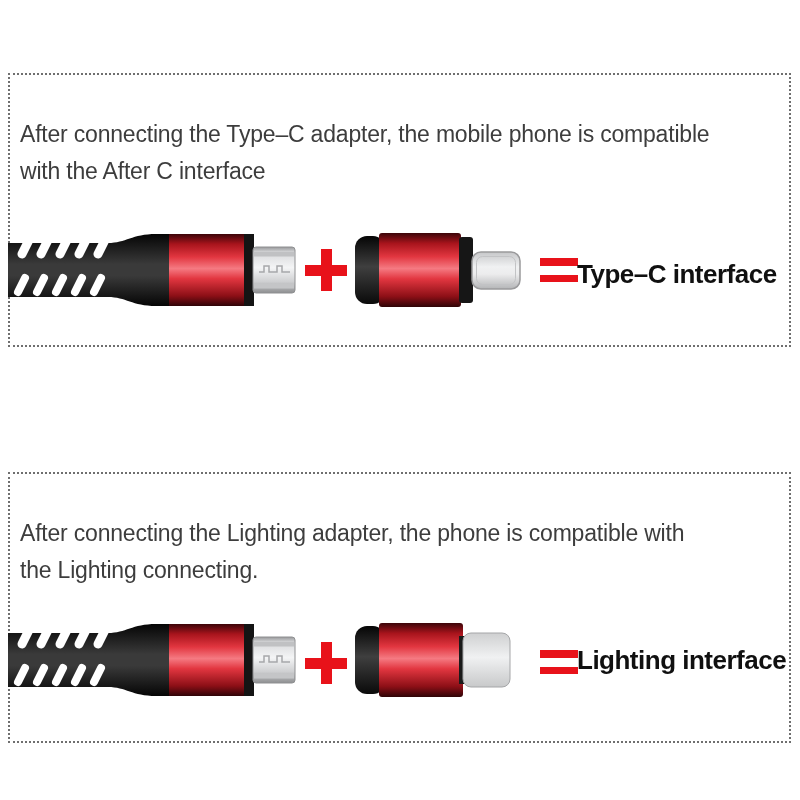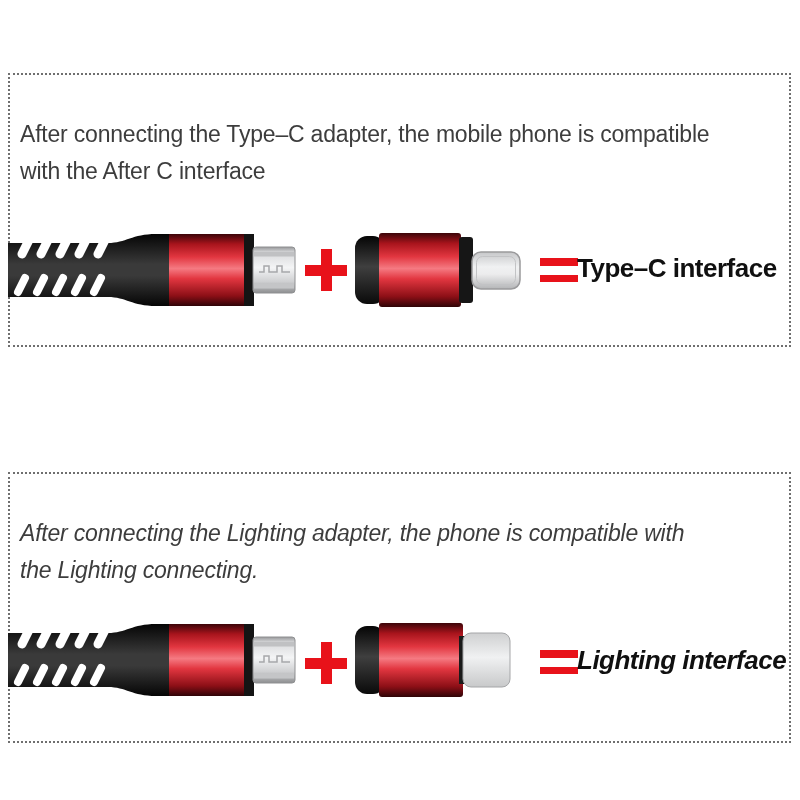--- a/index.html
+++ b/index.html
@@ -5,21 +5,21 @@
   html,body{margin:0;padding:0;background:#ffffff;}
   .canvas{
     position:relative;width:800px;height:800px;background:#ffffff;overflow:hidden;
     font-family:"Liberation Sans",sans-serif;
   }
   .panel{
     position:absolute;left:8px;width:783px;box-sizing:border-box;
     border:2px dotted #6f6f6f;background:#ffffff;
   }
   .panel.p1{top:73px;height:274px;}
-  .panel.p2{top:472px;height:271px;font-style:italic;}
+  .panel.p2{top:472px;height:271px;}
   .desc{
     position:absolute;left:10px;top:41px;
     font-size:23px;line-height:37px;letter-spacing:-0.2px;
     color:#3d3d3d;white-space:nowrap;font-weight:400;
   }
   .cable{position:absolute;left:-2px;width:290px;height:80px;}
   .p1 .cable{top:155px;}
   .p2 .cable{top:146px;}
   .adapter{position:absolute;left:345px;width:170px;height:80px;}
   .p1 .adapter{top:155px;}
@@ -33,21 +33,21 @@
   .p1 .equals{top:183px;}
   .p2 .equals{top:176px;}
   .equals .bar{position:absolute;left:0;width:38px;height:7.5px;background:var(--red);}
   .equals .bar.b1{top:0;}
   .equals .bar.b2{bottom:0;}
   .result-label{
     position:absolute;left:567px;
     font-size:26px;font-weight:bold;letter-spacing:-0.5px;
     color:#101010;white-space:nowrap;
   }
-  .p1 .result-label{top:178px;}
+  .p1 .result-label{top:184px;}
   .p2 .result-label{top:171px;}
 </style>
 </head>
 <body>
 
 <div class="canvas" style="--red:#e8121a;">
 
   <svg width="0" height="0" style="position:absolute" aria-hidden="true">
     <defs>
       <linearGradient id="gradCable" x1="0" y1="0" x2="0" y2="1">

